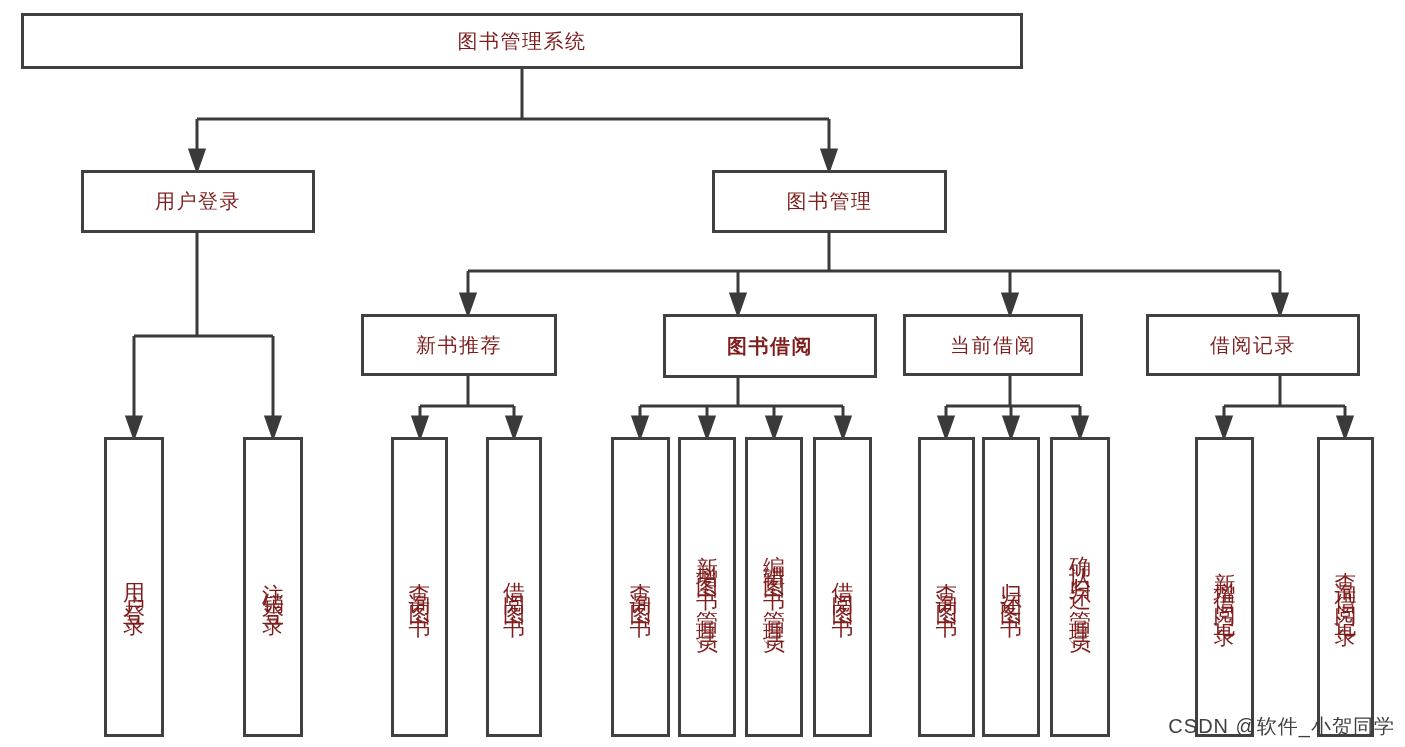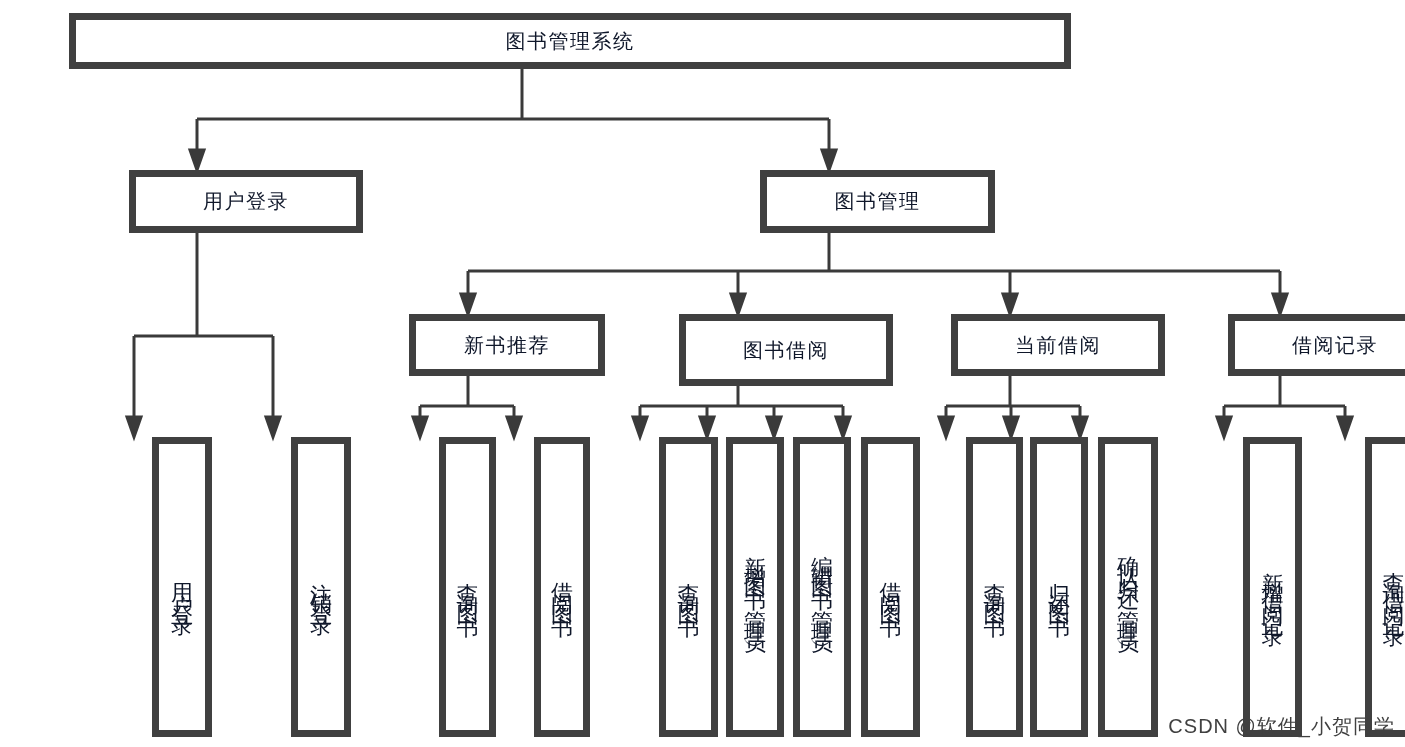--- a/index.html
+++ b/index.html
@@ -2,23 +2,23 @@
 <html><head>
 <meta charset="utf-8">
 <style>
   html,body{margin:0;padding:0;background:#ffffff;}
   .canvas{
     position:relative;width:1405px;height:747px;background:#ffffff;
     font-family:"Liberation Sans",sans-serif;overflow:hidden;
   }
   svg.connectors{position:absolute;left:0;top:0;z-index:1;}
   .node{
-    position:absolute;background:#ffffff;border:7px solid #404040;
+    position:absolute;background:#ffffff;border:3px solid #404040;
     box-sizing:border-box;display:flex;align-items:center;justify-content:center;
-    color:#0f172a;z-index:2;margin-left:48px;
+    color:#7f1d1d;z-index:2;
   }
   .h-node{font-size:20px;letter-spacing:1.5px;}
   .v-node .vtxt{
     writing-mode:vertical-rl;text-orientation:mixed;
     font-size:22px;letter-spacing:11px;line-height:1;
   }
   .watermark{
     position:absolute;right:10px;bottom:7px;z-index:6;
     font-size:20px;letter-spacing:1px;color:#404040;
   }
@@ -111,27 +111,27 @@
   <div class="node h-node" style="left:81px;top:170px;width:234px;height:63px;">
     <span>用户登录</span>
   </div>
   <div class="node h-node" style="left:712px;top:170px;width:235px;height:63px;">
     <span>图书管理</span>
   </div>
 
   <div class="node h-node" style="left:361px;top:314px;width:196px;height:62px;">
     <span>新书推荐</span>
   </div>
-  <div class="node h-node" style="left:631px;top:314px;width:214px;height:72px;">
+  <div class="node h-node" style="left:663px;top:314px;width:214px;height:64px;font-weight:bold;">
     <span>图书借阅</span>
   </div>
-  <div class="node h-node" style="left:903px;top:314px;width:214px;height:62px;align-items:center;">
+  <div class="node h-node" style="left:903px;top:314px;width:180px;height:62px;align-items:center;">
     <span>当前借阅</span>
   </div>
-  <div class="node h-node" style="left:1180px;top:314px;width:214px;height:62px;">
+  <div class="node h-node" style="left:1146px;top:314px;width:214px;height:62px;">
     <span>借阅记录</span>
   </div>
 
   <div class="node v-node" style="left:104px;top:437px;width:60px;height:300px;">
     <span class="vtxt">用户登录</span>
   </div>
   <div class="node v-node" style="left:243px;top:437px;width:60px;height:300px;">
     <span class="vtxt">注销登录</span>
   </div>
 

